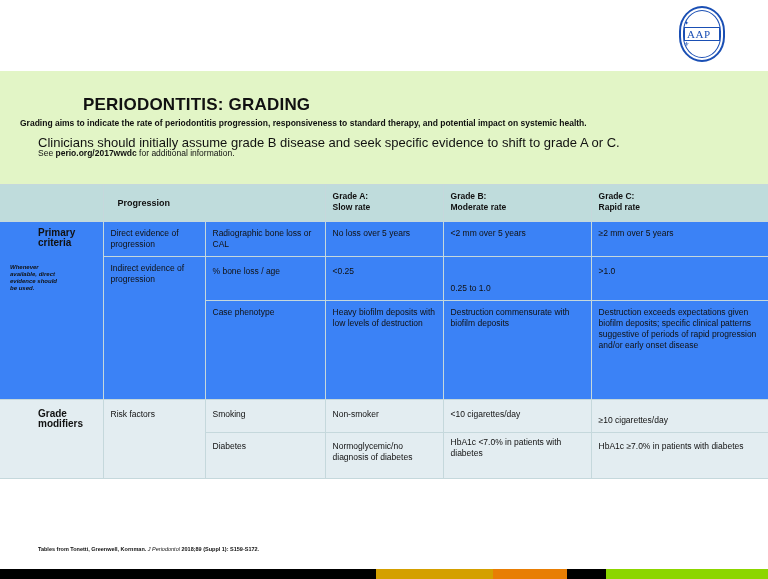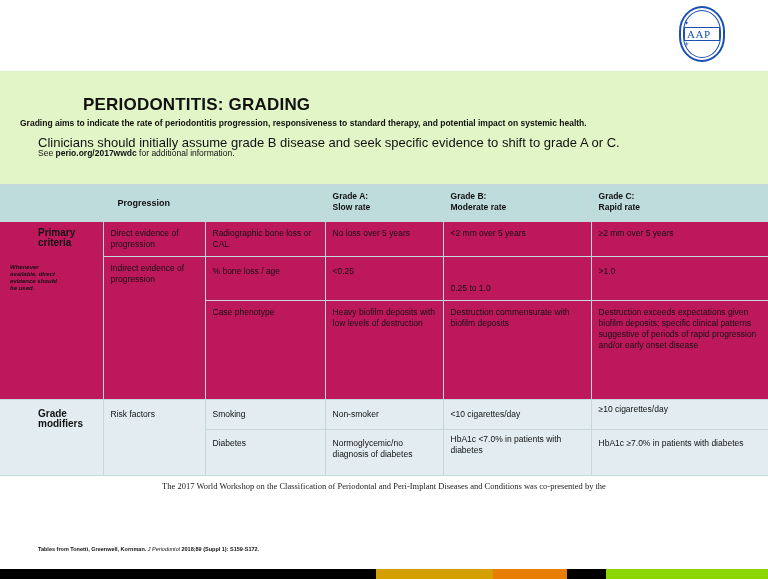--- a/index.html
+++ b/index.html
@@ -12,21 +12,21 @@
   .band { position:absolute; left:0; top:71px; width:768px; height:113px; background:#e2f5c6; }
   .title { position:absolute; left:38px; top:95px; font-size:17px; font-weight:bold; letter-spacing:0.2px;margin-left:45px; }
   .subtitle { position:absolute; left:20px; top:118px; font-size:8.5px; font-weight:bold; }
   .note1 { position:absolute; left:38px; top:135px; font-size:13px; }
   .note2 { position:absolute; left:38px; top:148px; font-size:8.5px; }
   .note2 b { font-weight:bold; }
   table.grid { position:absolute; left:0; top:184px; width:768px; border-collapse:collapse; table-layout:fixed; font-size:8.5px; }
   table.grid td { border:1px solid #c5d8dc; vertical-align:top; padding:6px 7px; line-height:11px; }
   table.grid tr.hdr td { background:#bfdcdc; height:24px; font-weight:bold; }
   table.grid tr.hdr td.prog { vertical-align:middle; padding-left:14px; font-size:9px; }
-  .sec-primary td { background:#be185d; }
+  .sec-primary td { background:#3b82f6; }
   .sec-mod td { background:#e3edf1; }
   td.lead { text-align:left; padding-left:38px !important; }
   .lead-title { font-weight:bold; font-size:10px; line-height:10px; }
   .lead-note { font-style:italic; font-size:6px; line-height:7px; margin-top:14px; font-weight:bold; }
   table.grid td:first-child { border-left:none; }
   table.grid td:last-child { border-right:none; }
   .footer-text { position:absolute; left:0; top:480px; width:768px; text-align:center; font-family:"Liberation Serif", serif; font-size:8.5px; line-height:12px; color:#222; }
   .citation { position:absolute; left:38px; top:546px; font-size:5.5px; font-weight:bold; }
   .citation i { font-weight:normal; }
   .stripe { position:absolute; top:569px; height:10px; }
@@ -104,33 +104,32 @@
   </tr>
 
   <tr class="sec-mod" style="height:30px">
     <td rowspan="2" class="lead" style="padding-top:9px">
       <div class="lead-title">Grade modifiers</div>
     </td>
     <td rowspan="2" style="padding-top:9px">Risk factors</td>
     <td style="padding-top:9px">Smoking</td>
     <td style="padding-top:9px">Non-smoker</td>
     <td style="padding-top:9px">&lt;10 cigarettes/day</td>
-    <td style="padding-top:4px">≥10 cigarettes/day</td>
+    <td style="padding-top:15px">≥10 cigarettes/day</td>
   </tr>
   <tr class="sec-mod" style="height:46px">
     <td style="padding-top:8px">Diabetes</td>
     <td style="padding-top:8px">Normoglycemic/no diagnosis of diabetes</td>
     <td style="padding-top:4px">HbA1c &lt;7.0% in patients with diabetes</td>
     <td style="padding-top:8px">HbA1c ≥7.0% in patients with diabetes</td>
   </tr>
 </tbody>
   </table>
 
 <div class="footer-text">
-  <div>The 2017 World Workshop on the Classification of Periodontal and Peri-Implant Diseases and Conditions was co-presented by the</div>
 </div>
 
 <div class="citation"><span>Tables from Tonetti, Greenwell, Kornman. </span><i>J Periodontol</i><span> 2018;89 (Suppl 1): S159-S172.</span></div>
 
 <div class="stripe" style="left:0;width:376px;background:#000"></div>
 <div class="stripe" style="left:376px;width:117px;background:#d4a000"></div>
 <div class="stripe" style="left:493px;width:74px;background:#e87e04"></div>
 <div class="stripe" style="left:567px;width:39px;background:#000"></div>
 <div class="stripe" style="left:606px;width:162px;background:#8cd600"></div>
 

